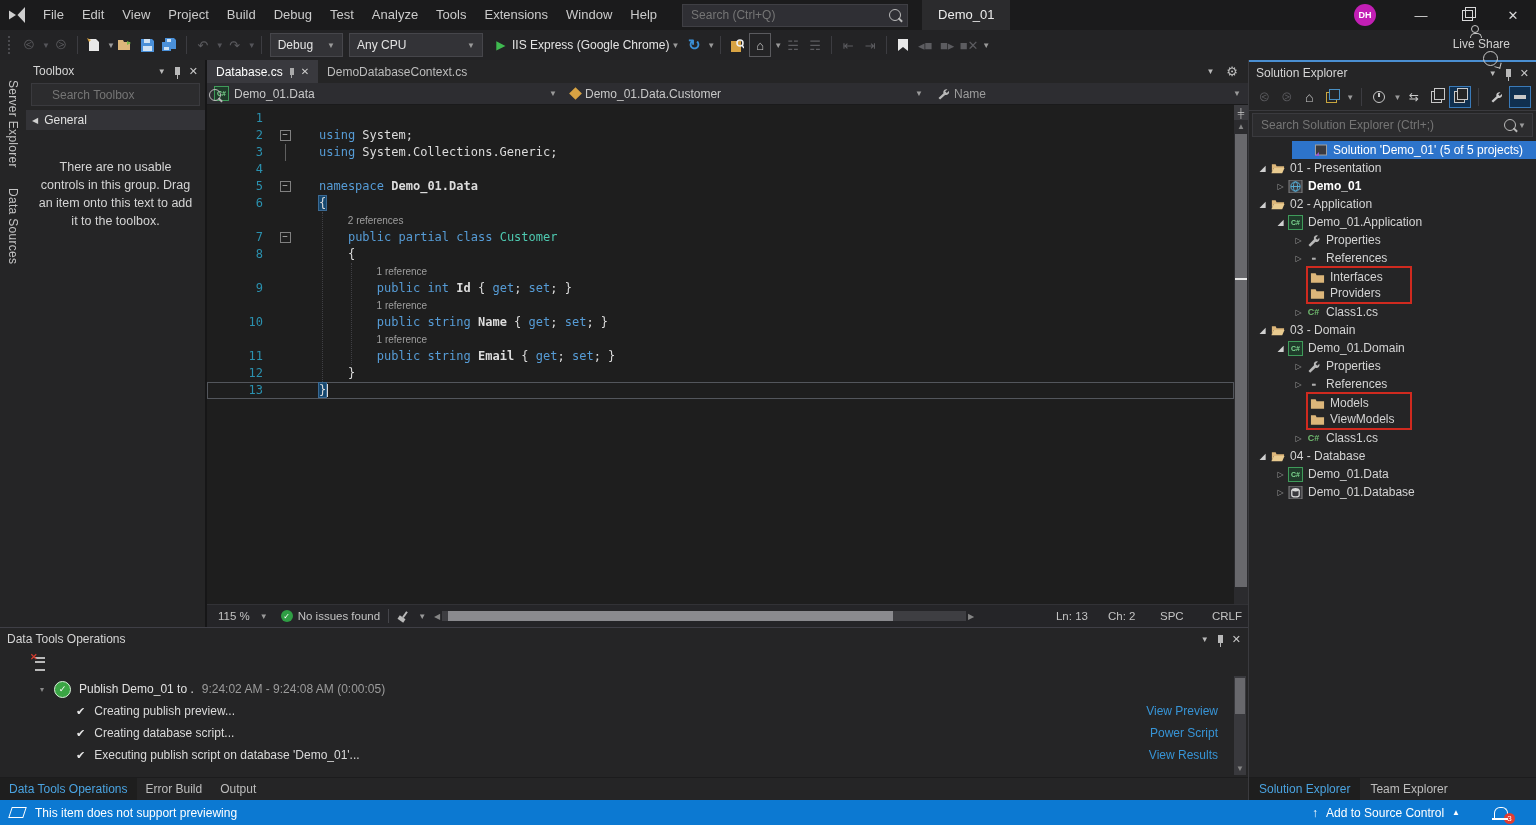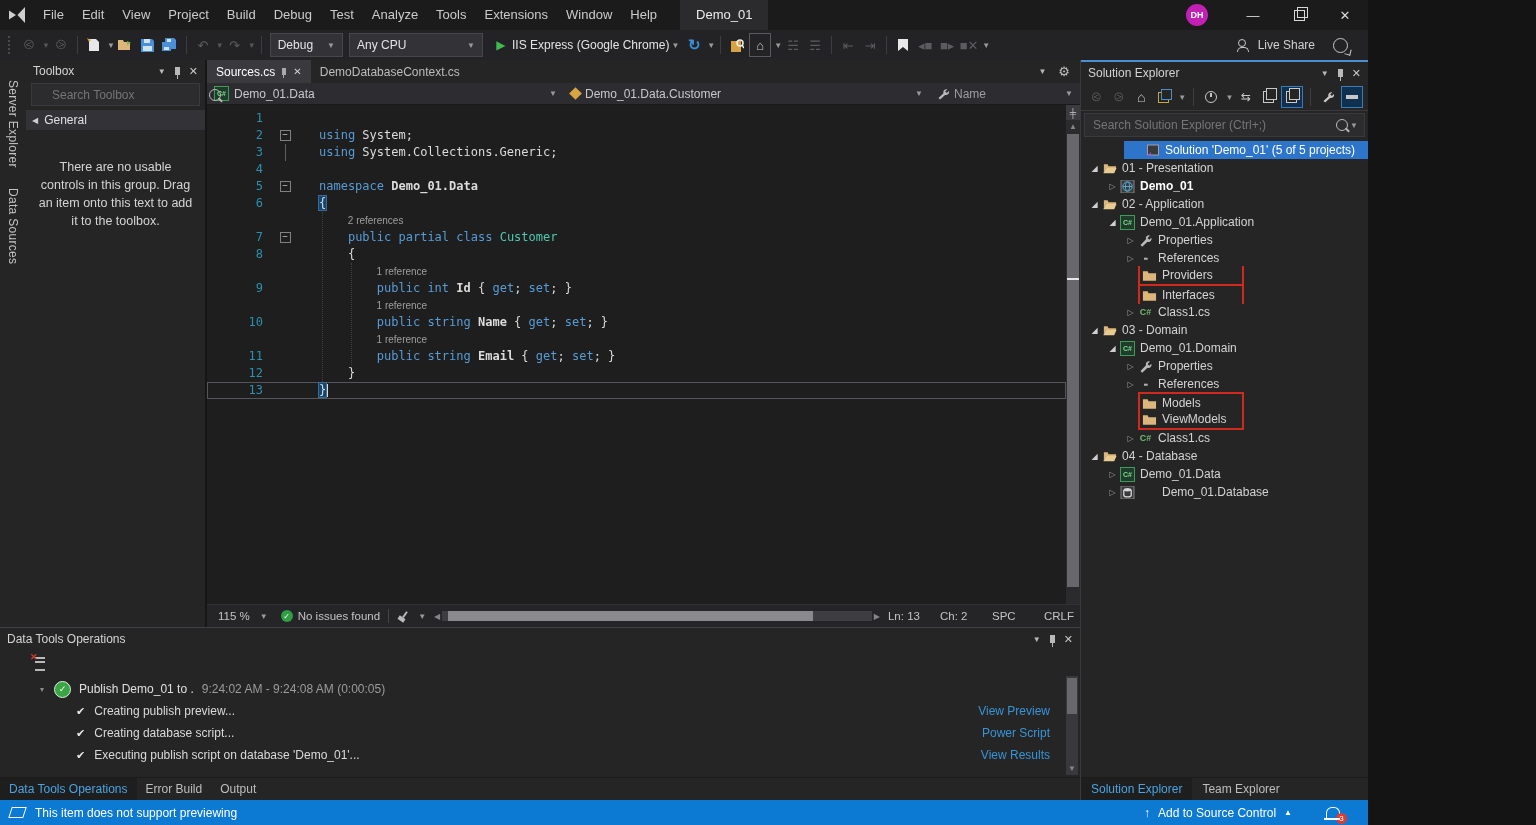--- a/index.html
+++ b/index.html
@@ -1,17 +1,17 @@
 <!DOCTYPE html>
 <html><head>
 <meta charset="utf-8">
 <style>
   html,body{margin:0;padding:0;background:#141415;}
   body{width:1536px;height:825px;overflow:hidden;font-family:"Liberation Sans",sans-serif;color:#cccccc;font-size:12px;-webkit-font-smoothing:antialiased;}
-  .app{width:1368px;height:825px;display:flex;flex-direction:column;background:#eab308;}
+  .app{width:1536px;height:825px;display:flex;flex-direction:column;background:#eab308;}
 
   
   .titlebar{height:30px;background:#1b1b1c;display:flex;align-items:center;flex:0 0 auto;}
   .vslogo{width:34px;display:flex;justify-content:center;align-items:center;}
   .menu-row{display:flex;align-items:center;height:30px;}
   .menu-item{padding:0 9px;font-size:13px;color:#cbcbcb;height:30px;line-height:30px;cursor:default;}
   .searchbox{width:212px;height:21px;background:#2f2f34;border:1px solid #3f3f44;display:flex;align-items:center;margin-left:16px;padding:0 6px;}
   .searchbox input{flex:1;background:transparent;border:none;outline:none;color:#9a9a9a;font-size:12px;font-family:"Liberation Sans",sans-serif;}
   .mag{width:10px;height:10px;border:1.5px solid #b9b9b9;border-radius:50%;position:relative;flex:0 0 auto;}
   .mag::after{content:"";position:absolute;width:5px;height:1.5px;background:#b9b9b9;transform:rotate(45deg);left:8px;top:9px;}
@@ -29,21 +29,21 @@
   .dd{font-size:8px;color:#9a9a9a;margin-left:2px;}
   .dd.dim{color:#55555a;}
   .tsep{width:1px;height:18px;background:#3c3c41;margin:0 5px;}
   .combo{height:22px;background:#333337;border:1px solid #46464b;display:inline-flex;align-items:center;padding:0 7px;margin:0 3px;color:#e3e3e3;}
   .combo .dd{margin-left:14px;}
   .combo.wide{width:118px;justify-content:space-between;}
   .play{color:#3fb950;font-size:12px;}
   .runbtn{display:inline-flex;align-items:center;color:#e3e3e3;margin:0 4px;}
   .hotreload{color:#3a8fd6;font-size:15px;font-weight:bold;}
   .grip{width:4px;height:18px;border-left:2px dotted #4a4a4e;margin:0 4px;}
-  .tb-right2{margin-left:auto;display:flex;align-items:center;padding-right:20px;color:#d0d0d0;}
+  .tb-right2{margin-left:auto;display:flex;align-items:center;padding-right:26px;color:#d0d0d0;flex-direction:column;}
   .lsico{width:14px;height:12px;position:relative;margin-right:6px;}
   .lsico::before{content:"";position:absolute;width:6px;height:6px;border:1.5px solid #c8c8c8;border-radius:50%;left:0;top:0;}
   .lsico::after{content:"";position:absolute;width:10px;height:4px;border:1.5px solid #c8c8c8;border-bottom:none;border-radius:5px 5px 0 0;left:-1px;top:8px;}
   .fbico{width:13px;height:13px;border:1.5px solid #c8c8c8;border-radius:50%;position:relative;margin-left:18px;}
   .fbico::after{content:"";position:absolute;width:5px;height:5px;border-right:1.5px solid #c8c8c8;border-bottom:1.5px solid #c8c8c8;right:-4px;bottom:-3px;transform:rotate(15deg);}
 
   
   .workspace{display:flex;height:740px;flex:0 0 auto;}
   .main-left{width:1249px;display:flex;flex-direction:column;border-right:1px solid #3a3a3e;}
   .upper{display:flex;height:568px;}
@@ -211,20 +211,24 @@
         <span class="menu-item">Project</span>
         <span class="menu-item">Build</span>
         <span class="menu-item">Debug</span>
         <span class="menu-item">Test</span>
         <span class="menu-item">Analyze</span>
         <span class="menu-item">Tools</span>
         <span class="menu-item">Extensions</span>
         <span class="menu-item">Window</span>
         <span class="menu-item">Help</span>
       </nav>
+    <div class="searchbox">
+      <input placeholder="Search (Ctrl+Q)" style="">
+      <span class="mag"></span>
+    </div>
     <div class="wintitle">Demo_01</div>
     <div class="tb-right">
       <div class="avatar">DH</div>
       <div class="winbtn">—</div>
       <div class="winbtn">
           <span class="restore-glyph"></span>
         </div>
       <div class="winbtn">✕</div>
     </div>
   </div>
@@ -342,21 +346,21 @@
             <span class="tri-left">◀</span>
             <span>General</span>
           </div>
           <div class="tbox-empty">There are no usable controls in this group. Drag an item onto this text to add it to the toolbox.</div>
         </div>
 
         <div class="editor">
           <div class="tabrow">
             <span id="etabs" style="display:flex;">
                 <span class="etab active">
-                  <span>Sources.cs</span>
+                  <span>Database.cs</span>
                   <span class="tpin"></span>
                   <span class="tclose">✕</span>
                 </span>
                 <span class="etab">
                   <span>DemoDatabaseContext.cs</span>
                 </span>
               </span>
             <span class="tabrow-right">
               <span class="chev">▼</span>
               <span class="gear">⚙</span>
@@ -673,82 +677,82 @@
           </div>
           <div class="trow" style="padding-left: 42px;">
             <span class="arr col">▷</span>
             <span style="display: inline-flex; align-items: center;">
               <span class="refsic">▪▪</span>
               <span class="lbl">References</span>
             </span>
           </div>
           <div class="trow" style="padding-left: 42px;">
             <span class="arr"></span>
+            <span class="redwrap rtop" style="display: inline-flex; align-items: center;">
+              <svg class="tico" viewBox="0 0 16 13">
+                <path fill="#dcb67a" d="M1 2h5l1 2h8v8H1z"></path>
+              </svg>
+              <span class="lbl">Interfaces</span>
+            </span>
+          </div>
+          <div class="trow" style="padding-left: 42px;">
+            <span class="arr"></span>
             <span class="redwrap rbot" style="display: inline-flex; align-items: center;">
               <svg class="tico" viewBox="0 0 16 13">
                 <path fill="#dcb67a" d="M1 2h5l1 2h8v8H1z"></path>
               </svg>
               <span class="lbl">Providers</span>
+            </span>
+          </div>
+          <div class="trow" style="padding-left: 42px;">
+            <span class="arr col">▷</span>
+            <span style="display: inline-flex; align-items: center;">
+              <span class="csfiletxt">C#</span>
+              <span class="lbl">Class1.cs</span>
+            </span>
+          </div>
+          <div class="trow" style="padding-left: 6px;">
+            <span class="arr">◢</span>
+            <span style="display: inline-flex; align-items: center;">
+              <svg class="tico" viewBox="0 0 16 13">
+                <path fill="#dcb67a" d="M1 2h5l1 2h8v2H4L2 11V2z"></path>
+                <path fill="#e9cb90" d="M4 6h11.5l-2.5 5.5H1.5z"></path>
+              </svg>
+              <span class="lbl">03 - Domain</span>
+            </span>
+          </div>
+          <div class="trow" style="padding-left: 24px;">
+            <span class="arr">◢</span>
+            <span style="display: inline-flex; align-items: center;">
+              <span class="csbox">C#</span>
+              <span class="lbl">Demo_01.Domain</span>
+            </span>
+          </div>
+          <div class="trow" style="padding-left: 42px;">
+            <span class="arr col">▷</span>
+            <span style="display: inline-flex; align-items: center;">
+              <svg class="tico" viewBox="0 0 13 13">
+                <path d="M11 1.5a3 3 0 0 0-4 3.8L1.5 11l1.7 1.7 5.3-5a3 3 0 0 0 3.8-4l-2 2-1.8-1.8z" fill="#b9b9b9"></path>
+              </svg>
+              <span class="lbl">Properties</span>
+            </span>
+          </div>
+          <div class="trow" style="padding-left: 42px;">
+            <span class="arr col">▷</span>
+            <span style="display: inline-flex; align-items: center;">
+              <span class="refsic">▪▪</span>
+              <span class="lbl">References</span>
             </span>
           </div>
           <div class="trow" style="padding-left: 42px;">
             <span class="arr"></span>
             <span class="redwrap rtop" style="display: inline-flex; align-items: center;">
               <svg class="tico" viewBox="0 0 16 13">
                 <path fill="#dcb67a" d="M1 2h5l1 2h8v8H1z"></path>
               </svg>
-              <span class="lbl">Interfaces</span>
-            </span>
-          </div>
-          <div class="trow" style="padding-left: 42px;">
-            <span class="arr col">▷</span>
-            <span style="display: inline-flex; align-items: center;">
-              <span class="csfiletxt">C#</span>
-              <span class="lbl">Class1.cs</span>
-            </span>
-          </div>
-          <div class="trow" style="padding-left: 6px;">
-            <span class="arr">◢</span>
-            <span style="display: inline-flex; align-items: center;">
-              <svg class="tico" viewBox="0 0 16 13">
-                <path fill="#dcb67a" d="M1 2h5l1 2h8v2H4L2 11V2z"></path>
-                <path fill="#e9cb90" d="M4 6h11.5l-2.5 5.5H1.5z"></path>
-              </svg>
-              <span class="lbl">03 - Domain</span>
-            </span>
-          </div>
-          <div class="trow" style="padding-left: 24px;">
-            <span class="arr">◢</span>
-            <span style="display: inline-flex; align-items: center;">
-              <span class="csbox">C#</span>
-              <span class="lbl">Demo_01.Domain</span>
-            </span>
-          </div>
-          <div class="trow" style="padding-left: 42px;">
-            <span class="arr col">▷</span>
-            <span style="display: inline-flex; align-items: center;">
-              <svg class="tico" viewBox="0 0 13 13">
-                <path d="M11 1.5a3 3 0 0 0-4 3.8L1.5 11l1.7 1.7 5.3-5a3 3 0 0 0 3.8-4l-2 2-1.8-1.8z" fill="#b9b9b9"></path>
-              </svg>
-              <span class="lbl">Properties</span>
-            </span>
-          </div>
-          <div class="trow" style="padding-left: 42px;">
-            <span class="arr col">▷</span>
-            <span style="display: inline-flex; align-items: center;">
-              <span class="refsic">▪▪</span>
-              <span class="lbl">References</span>
-            </span>
-          </div>
-          <div class="trow" style="padding-left: 42px;">
-            <span class="arr"></span>
-            <span class="redwrap rtop" style="display: inline-flex; align-items: center;">
-              <svg class="tico" viewBox="0 0 16 13">
-                <path fill="#dcb67a" d="M1 2h5l1 2h8v8H1z"></path>
-              </svg>
               <span class="lbl">Models</span>
             </span>
           </div>
           <div class="trow" style="padding-left: 42px;">
             <span class="arr"></span>
             <span class="redwrap rbot" style="display: inline-flex; align-items: center;">
               <svg class="tico" viewBox="0 0 16 13">
                 <path fill="#dcb67a" d="M1 2h5l1 2h8v8H1z"></path>
               </svg>
               <span class="lbl">ViewModels</span>
@@ -773,21 +777,21 @@
           </div>
           <div class="trow" style="padding-left: 24px;">
             <span class="arr col">▷</span>
             <span style="display: inline-flex; align-items: center;">
               <span class="csbox">C#</span>
               <span class="lbl">Demo_01.Data</span>
             </span>
           </div>
           <div class="trow" style="padding-left: 24px;">
             <span class="arr col">▷</span>
-            <span style="display: inline-flex; align-items: center; gap: 22px;">
+            <span style="display: inline-flex; align-items: center;">
               <svg class="tico" viewBox="0 0 14 14">
                 <rect x="0" y="0" width="14" height="14" fill="#3a3a3e" stroke="#8a8a8a"></rect>
                 <ellipse cx="7" cy="4" rx="4" ry="1.8" fill="#d8d8d8"></ellipse>
                 <path d="M3 4v6c0 1 1.8 1.8 4 1.8s4-.8 4-1.8V4" fill="none" stroke="#d8d8d8" stroke-width="1.4"></path>
               </svg>
               <span class="lbl">Demo_01.Database</span>
             </span>
           </div>
         </div>
       <div class="sx-tabs" id="solx-tabs">

